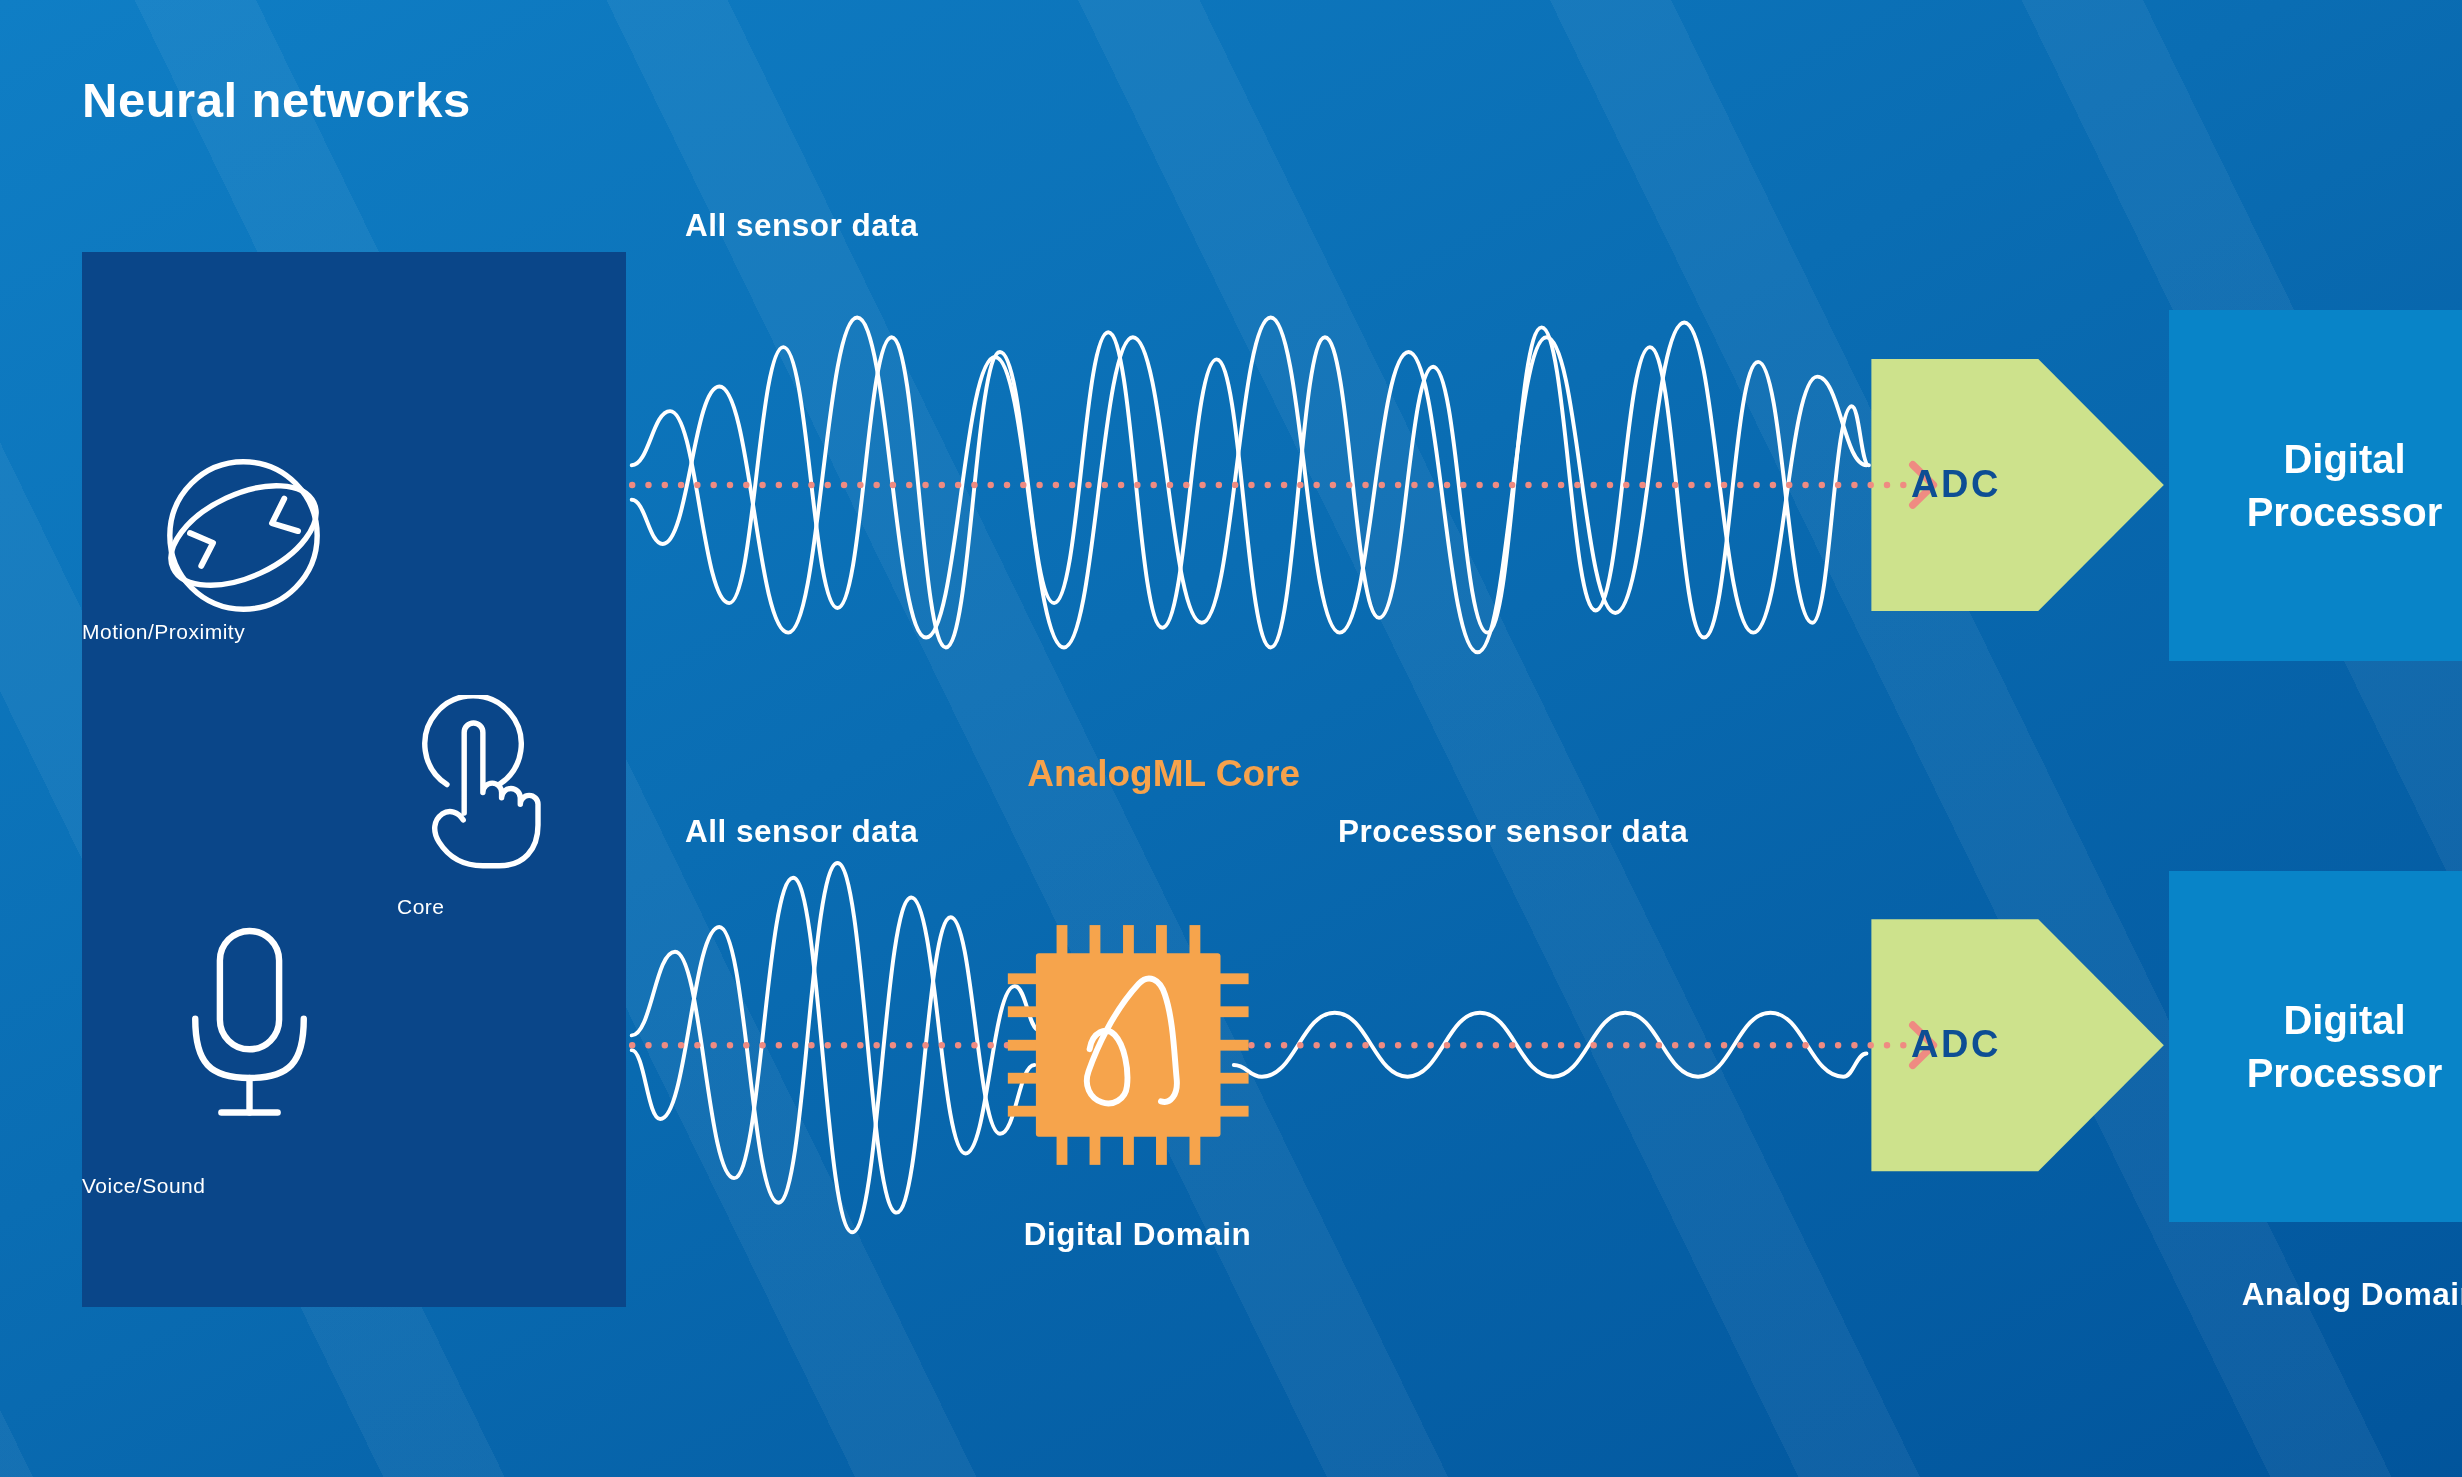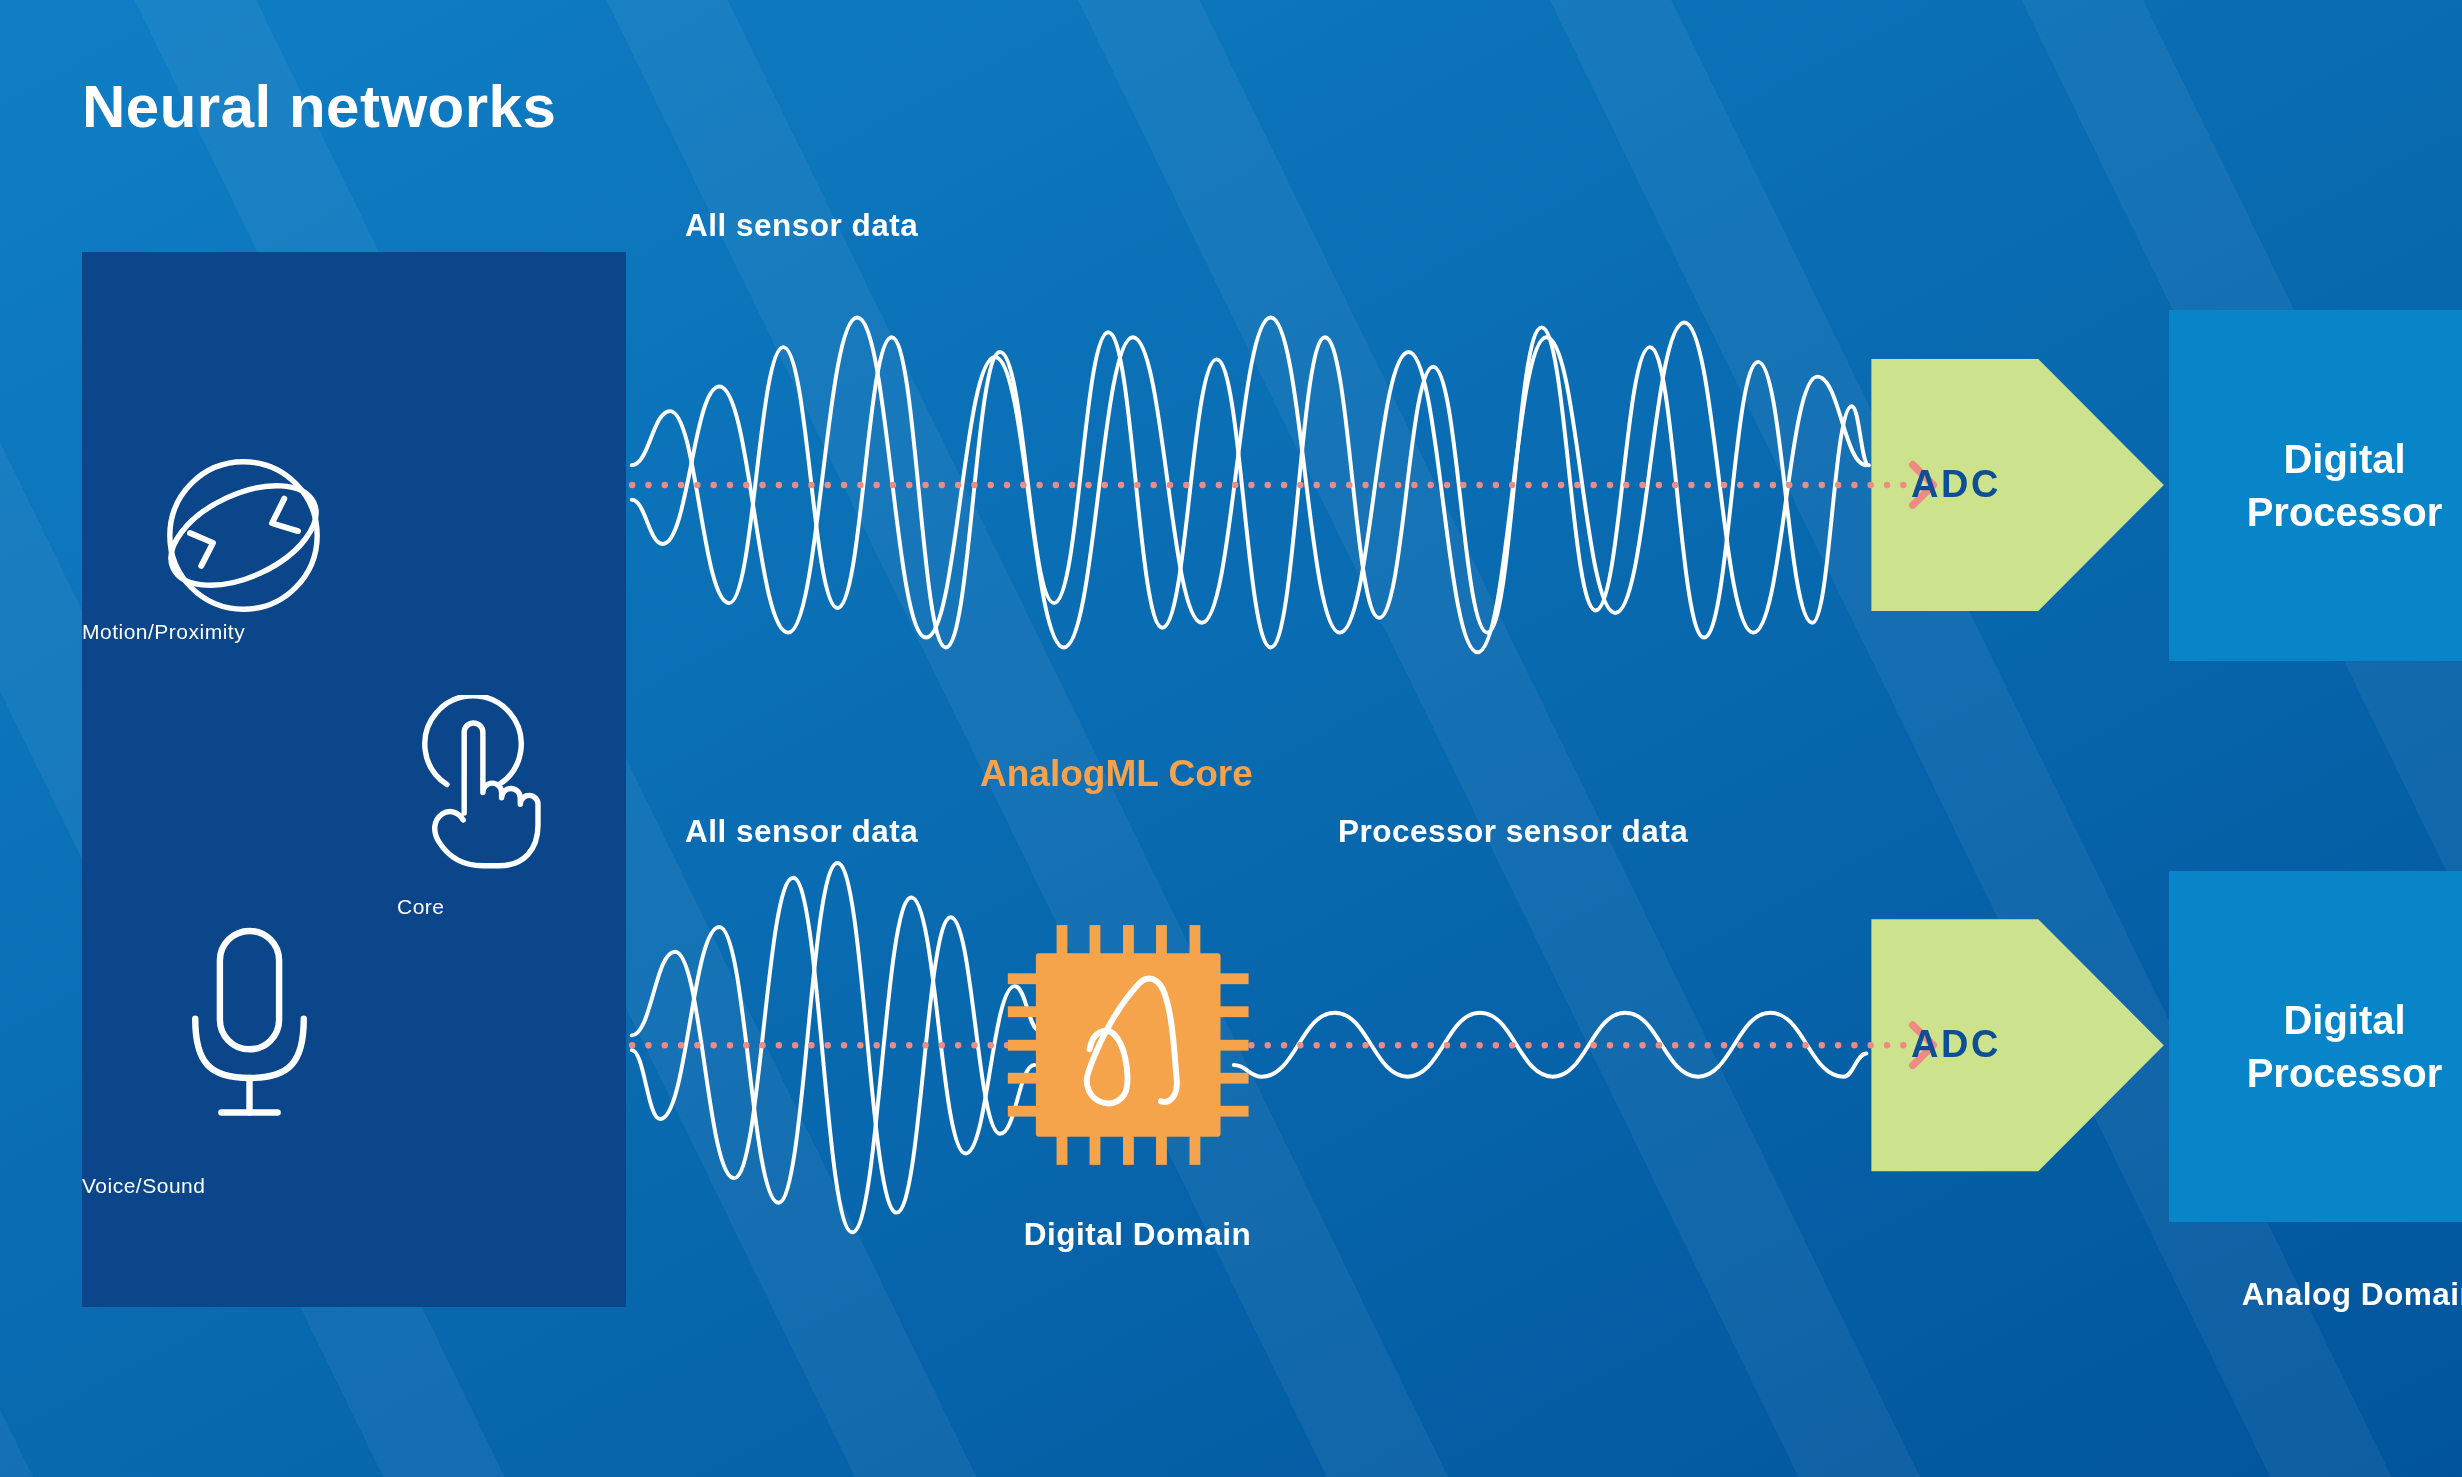--- a/index.html
+++ b/index.html
@@ -7,32 +7,32 @@
     position:relative;width:2668px;height:1477px;overflow:hidden;
     background:linear-gradient(152deg,#0f7ec5 0%,#0a6db3 42%,#01539a 100%);
     font-family:"Liberation Sans",sans-serif;color:#ffffff;
   }
   .stage::before{
     content:"";position:absolute;left:-295px;top:-295px;right:-295px;bottom:-295px;
     background:repeating-linear-gradient(64deg,rgba(255,255,255,0) 0 315px,rgba(255,255,255,0.05) 315px 424px);
     pointer-events:none;
   }
   .abs{position:absolute;}
-  .page-title{left:82px;top:72px;font-size:60px;font-weight:700;letter-spacing:0.5px;}
+  .page-title{left:82px;top:72px;font-size:49px;font-weight:700;letter-spacing:0.5px;}
 
   
   .sensor-panel{left:82px;top:252px;width:544px;height:1055px;background:#0a4689;}
   .sensor-heading{position:absolute;top:47px;left:0;width:100%;text-align:center;font-size:49px;font-weight:700;}
   .sensor-label{position:absolute;font-size:21px;font-weight:400;letter-spacing:0.5px;text-align:left;}
   .icon{position:absolute;}
   .icon *{stroke:#ffffff;fill:none;}
 
   
   .flow-label{font-size:31.5px;font-weight:700;letter-spacing:0.5px;white-space:nowrap;}
-  .core-label{font-size:37px;font-weight:700;color:#f7a24b;text-align:left;white-space:nowrap;}
+  .core-label{font-size:37px;font-weight:700;color:#f7a24b;text-align:right;white-space:nowrap;}
   .domain-label{font-size:31.5px;font-weight:700;letter-spacing:0.5px;text-align:center;white-space:nowrap;}
   .adc-label{font-size:38px;font-weight:700;color:#0d4e94;letter-spacing:2.5px;width:148px;text-align:left;}
 
   .processor-box{
     left:2169px;width:351px;height:351px;background:#0884c8;
     display:flex;align-items:center;justify-content:center;text-align:center;
     font-size:40px;font-weight:700;line-height:1.32;
   }
 </style>
 </head>

